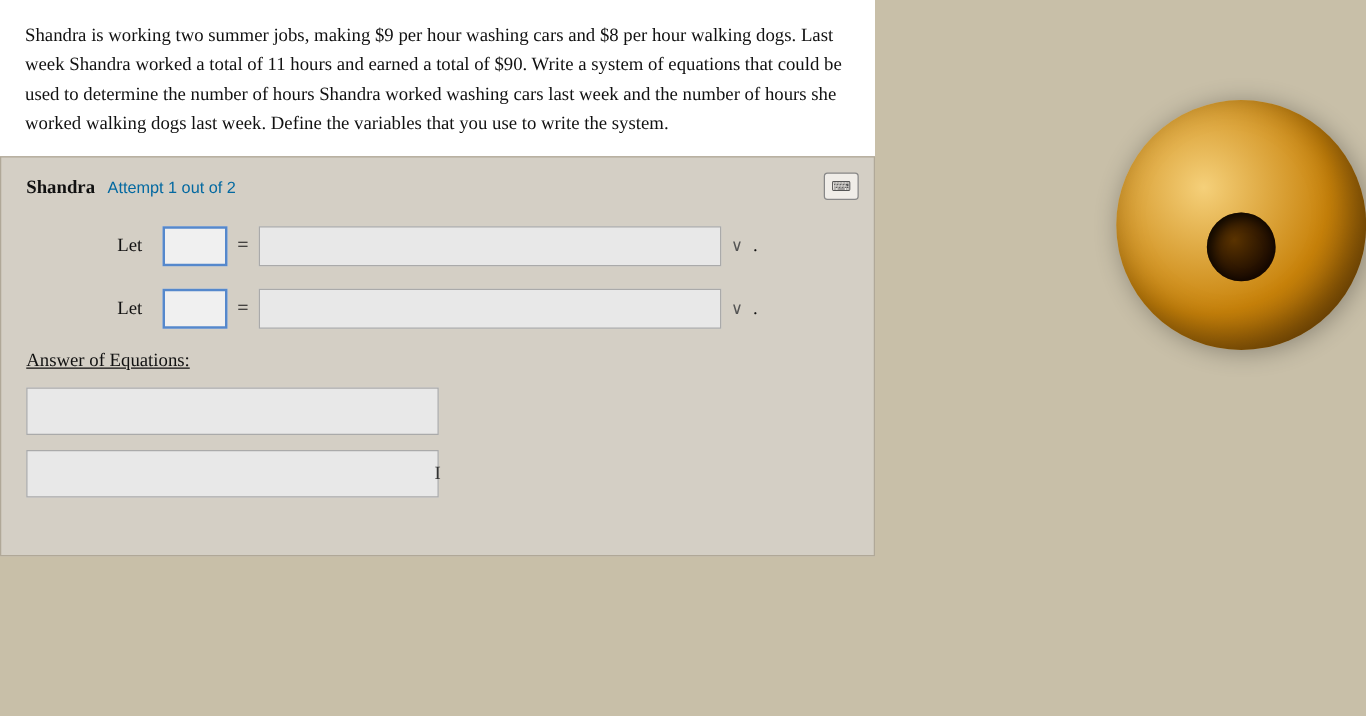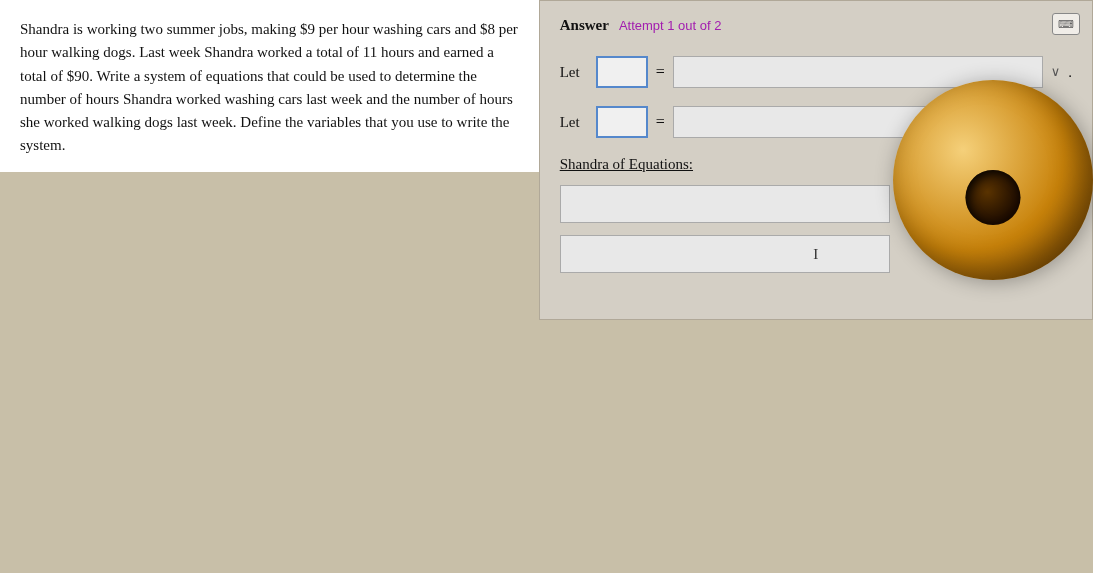--- a/index.html
+++ b/index.html
@@ -16,20 +16,21 @@
       overflow: hidden;
       position: relative;
     }
 
     .main-container {
       width: 100%;
       height: 100%;
       position: relative;
       background: #c8bfa8;
       display: flex;
+      flex-direction: column;
       align-items: flex-start;
     }
 
     .question-text {
       background: #ffffff;
       width: 700px;
       padding: 18px 20px 14px 20px;
       font-size: 15px;
       line-height: 1.55;
       color: #111111;
@@ -53,21 +54,21 @@
     }
 
     .answer-label {
       font-weight: bold;
       font-size: 15px;
       color: #111111;
     }
 
     .attempt-text {
       font-size: 13px;
-      color: #a21caf;
+      color: #0369a1;
       font-family: Arial, sans-serif;
     }
 
     .let-row {
       display: flex;
       align-items: center;
       gap: 8px;
       margin-bottom: 18px;
       justify-content: center;
     }
@@ -203,21 +204,21 @@
     <span>Shandra is working two summer jobs, making $9 per hour washing cars and $8 per hour walking dogs. Last week Shandra worked a total of 11 hours and earned a total of $90. Write a system of equations that could be used to determine the number of hours Shandra worked washing cars last week and the number of hours she worked walking dogs last week. Define the variables that you use to write the system.</span>
   </div>
 
   <div class="answer-box">
 
     <div class="keyboard-icon">
       <span class="keyboard-icon-inner">⌨</span>
     </div>
 
     <div class="answer-header">
-      <span class="answer-label">Answer</span>
+      <span class="answer-label">Shandra</span>
       <span class="attempt-text">Attempt 1 out of 2</span>
     </div>
 
     <div class="let-row">
       <span class="let-label">Let</span>
       <input type="text" class="let-input-small" value="" style="">
       <span class="equals-sign">=</span>
       <input type="text" class="let-input-large" value="" style="">
       <span class="dropdown-arrow">∨</span>
       <span class="period">.</span>
@@ -225,21 +226,21 @@
 
     <div class="let-row">
       <span class="let-label">Let</span>
       <input type="text" class="let-input-small" value="" style="">
       <span class="equals-sign">=</span>
       <input type="text" class="let-input-large" value="" style="">
       <span class="dropdown-arrow">∨</span>
       <span class="period">.</span>
     </div>
 
-    <div class="system-label">Shandra of Equations:</div>
+    <div class="system-label">Answer of Equations:</div>
 
     <input type="text" class="equation-input" value="" style="">
 
     <div class="second-equation-row">
       <input type="text" class="equation-input" value="" style="margin-bottom: 0px;">
       <span class="cursor-i">I</span>
     </div>
 
   </div>
 

